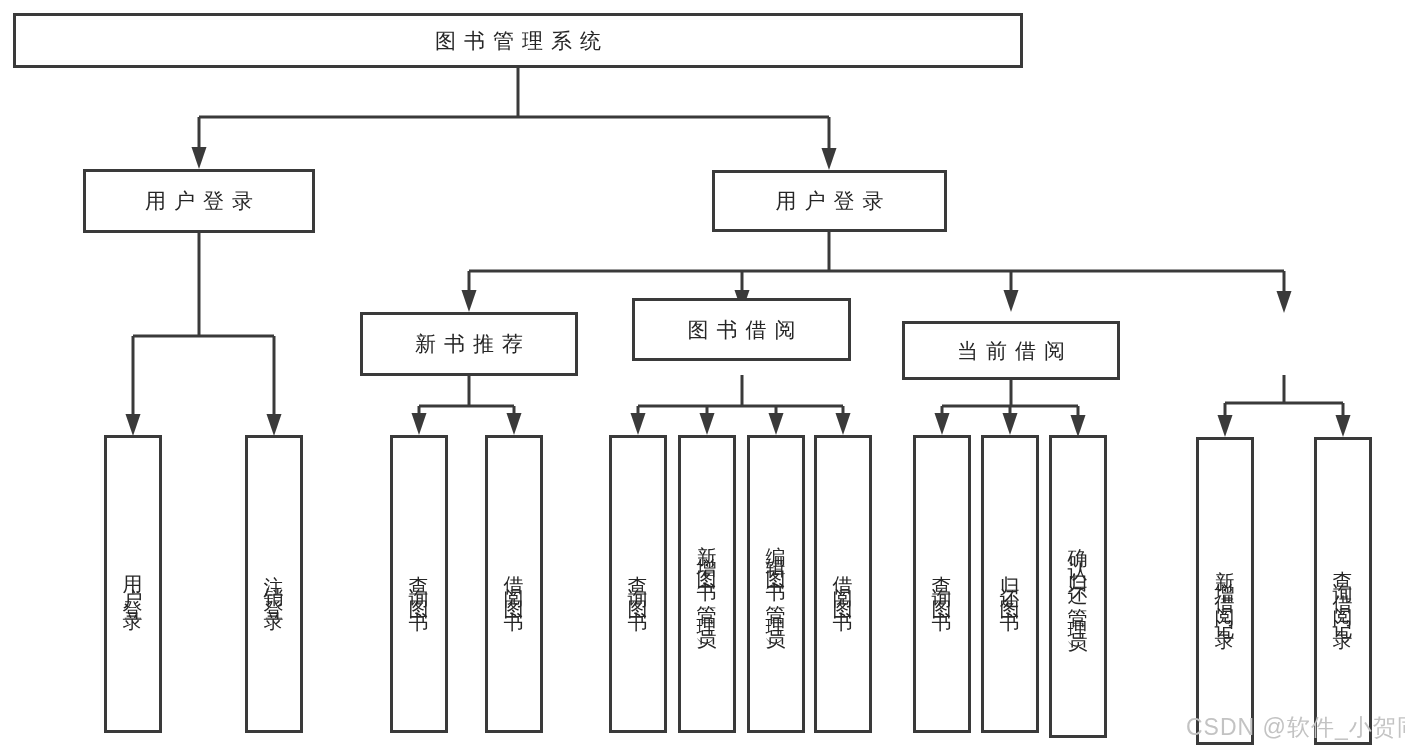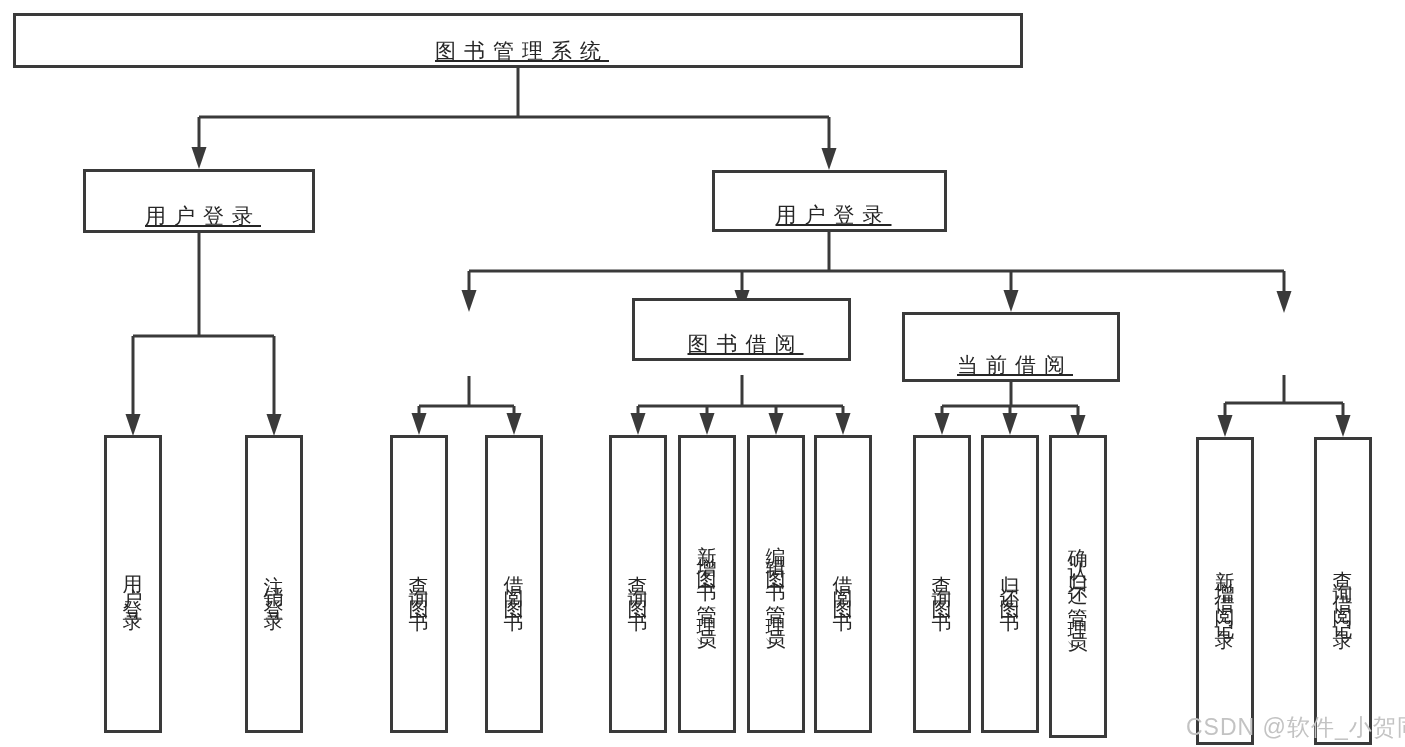--- a/index.html
+++ b/index.html
@@ -23,23 +23,22 @@
     position:absolute;left:0;top:0;width:1405px;height:747px;
     color:var(--line);
     z-index:0;
   }
   svg.connectors line{stroke:currentColor;stroke-width:3;}
   svg.connectors polygon{fill:currentColor;stroke:none;}
   .hbox{
     position:absolute;
     background:var(--background);
     border:3px solid var(--line);
-    display:flex;align-items:flex-end;justify-content:center;
+    display:flex;align-items:center;justify-content:center;
     z-index:1;
-    text-decoration:underline;
   }
   .hbox span{
     font-size:21px;
     letter-spacing:8px;
     text-indent:8px; 
     white-space:nowrap;
     color:var(--text);
   }
   .vbox{
     position:absolute;
@@ -152,24 +151,27 @@
     <span>图书管理系统</span>
   </div>
 
   <div class="hbox" style="left:83px;top:169px;width:232px;height:64px">
     <span>用户登录</span>
   </div>
   <div class="hbox" style="left:712px;top:170px;width:235px;height:62px">
     <span>用户登录</span>
   </div>
 
+  <div class="hbox" style="left:360px;top:312px;width:218px;height:64px">
+    <span>新书推荐</span>
+  </div>
   <div class="hbox" style="left:632px;top:298px;width:219px;height:63px">
     <span>图书借阅</span>
   </div>
-  <div class="hbox" style="left:902px;top:312px;width:218px;height:70px">
+  <div class="hbox" style="left:902px;top:321px;width:218px;height:59px">
     <span>当前借阅</span>
   </div>
 
   <div class="vbox" style="left:104px;top:435px;height:298px">
     <span>用户登录</span>
   </div>
   <div class="vbox" style="left:245px;top:435px;height:298px">
     <span>注销登录</span>
   </div>
 

